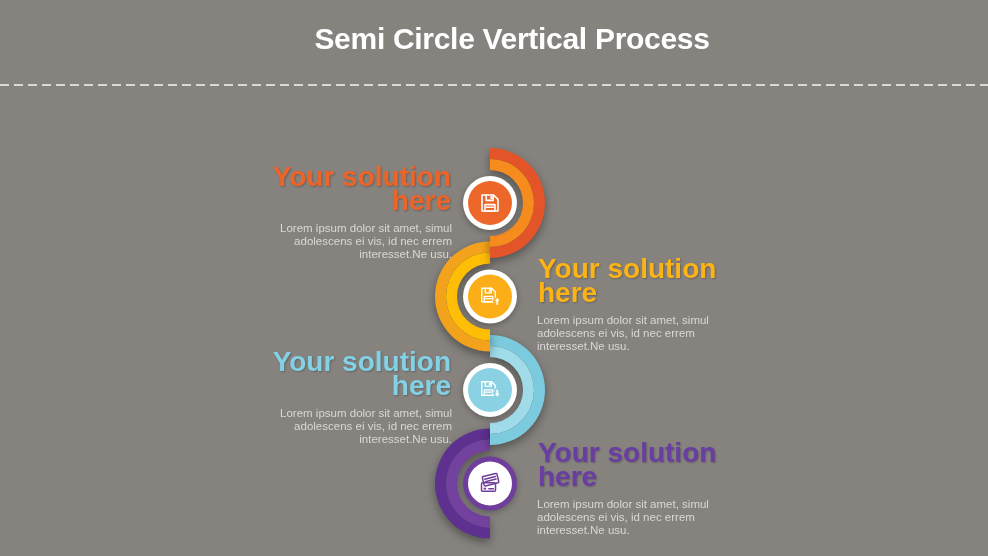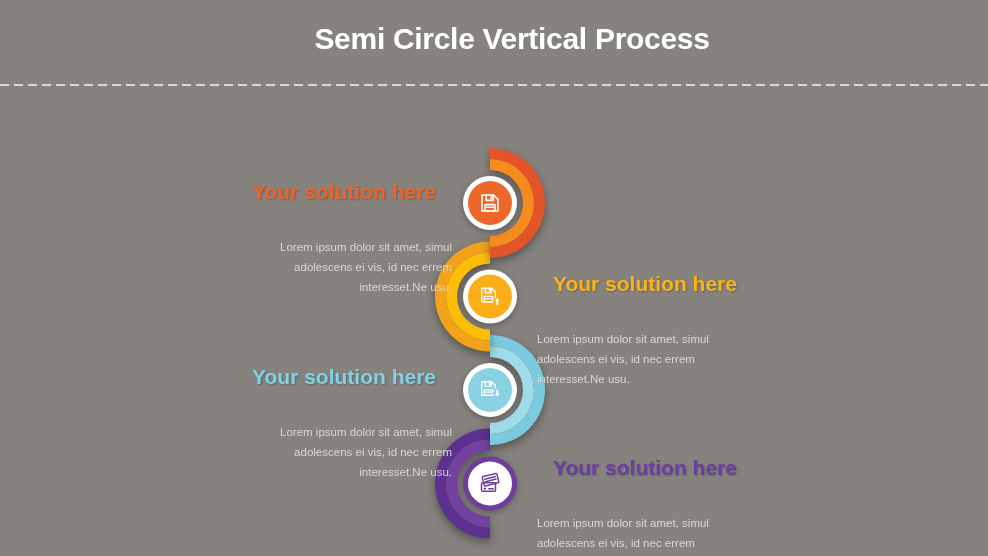--- a/index.html
+++ b/index.html
@@ -27,26 +27,26 @@
     font-size:11.5px;
     color:var(--subtitle-color,#C7C4C1);
   }
   .diagram-svg{position:absolute;left:420px;top:142px;}
   .ring-group{filter:drop-shadow(0 4px 5px rgba(0,0,0,0.38));}
   .badge-group{filter:drop-shadow(0 2px 3px rgba(0,0,0,0.3));}
   .step-text{position:absolute;width:225px;}
   .step-text.align-right{text-align:right;}
   .step-text.align-left{text-align:left;}
   .step-heading{
-    margin:16px;font-size:21px;font-weight:bold;line-height:24px;
+    margin:1px;font-size:28px;font-weight:bold;line-height:24px;
     text-shadow:1px 1px 2px rgba(0,0,0,0.25);
   }
   .step-body{
-    display:inline-block;width:182px;margin:17px 0 0;
-    font-size:11.5px;line-height:20px;
+    display:inline-block;width:182px;margin:8px 0 0;
+    font-size:11.5px;line-height:13px;
     color:var(--body-color,#DAD7D4);
   }
   .step-1{left:227px;top:164px;}
   .step-2{left:537px;top:256px;}
   .step-3{left:227px;top:349px;}
   .step-4{left:537px;top:440px;}
 </style>
 </head>
 <body>
 

